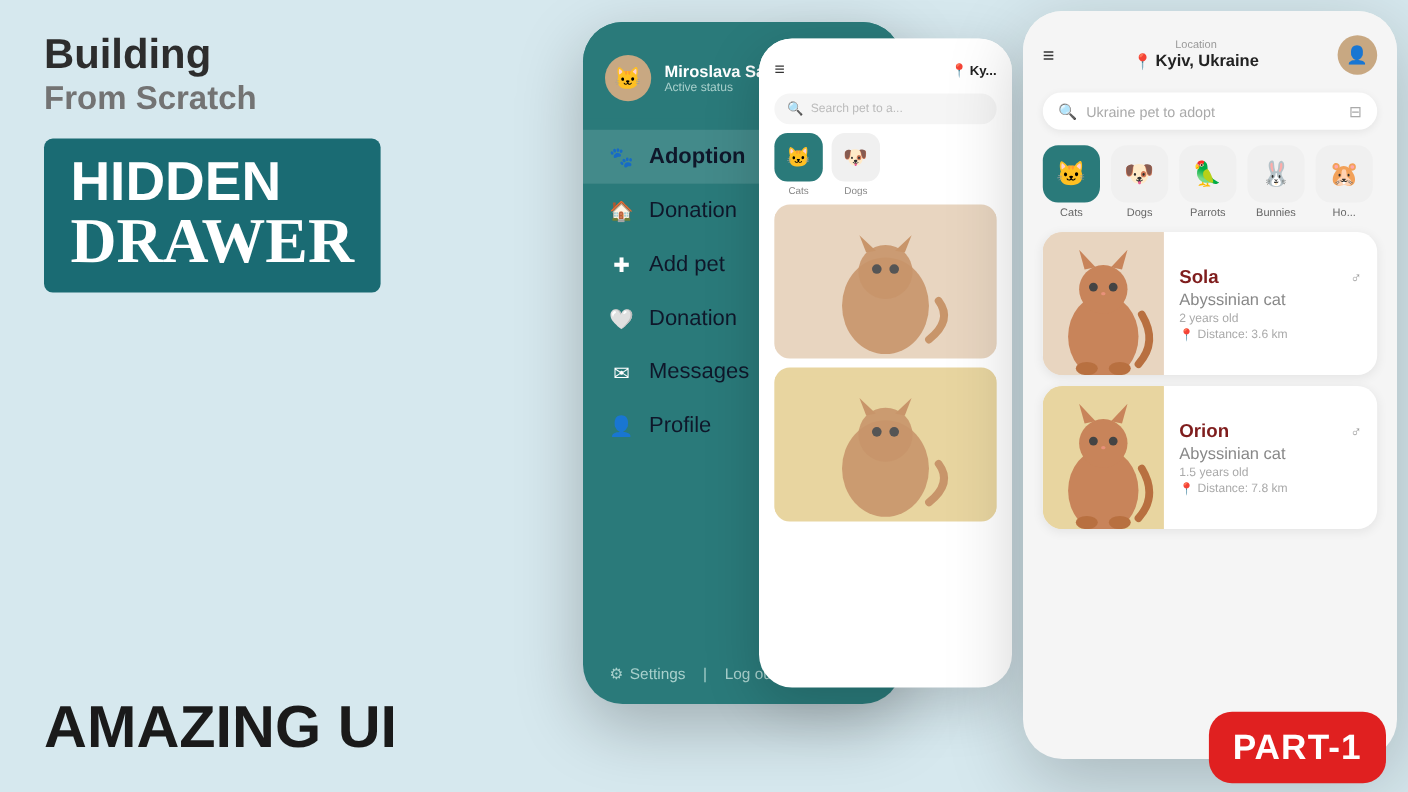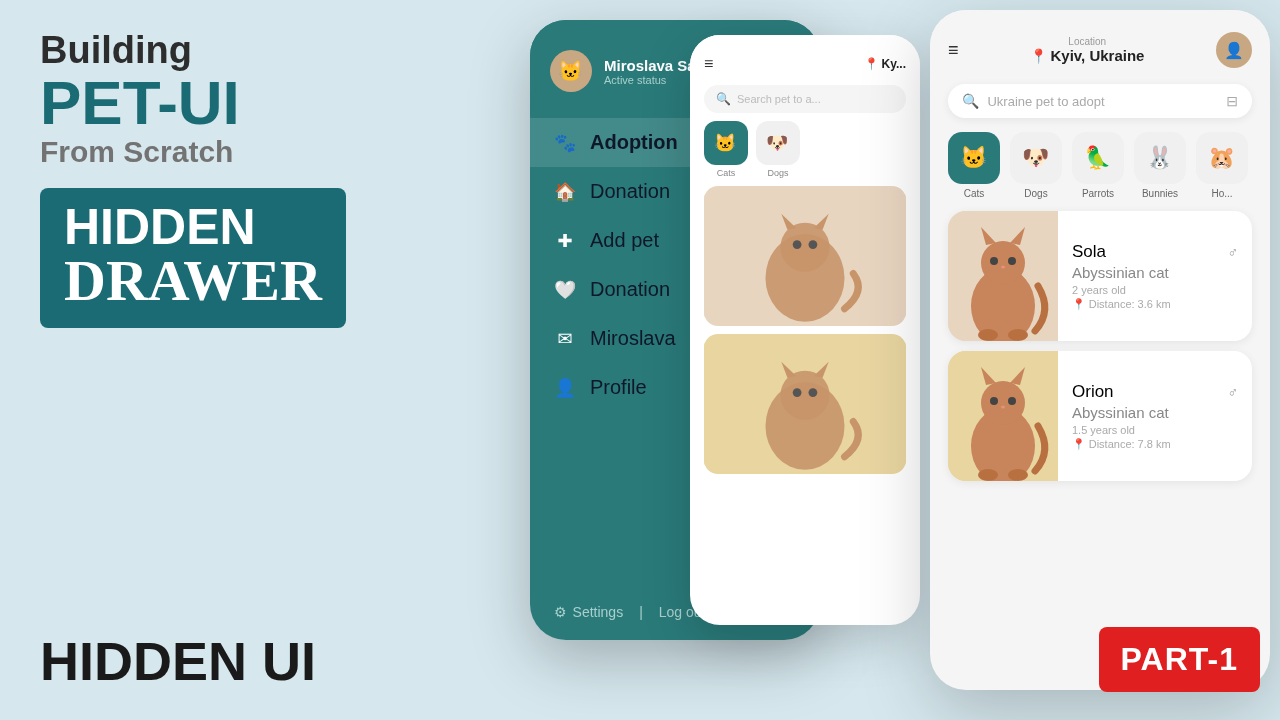--- a/index.html
+++ b/index.html
@@ -322,22 +322,22 @@
       flex-direction: column;
       justify-content: center;
     }
     .pet-name-row {
       display: flex;
       align-items: center;
       justify-content: space-between;
     }
     .pet-name {
       font-size: 17px;
-      font-weight: 400;
-      color: #000000;
+      font-weight: 700;
+      color: #7f1d1d;
     }
     .gender-icon {
       font-size: 14px;
       color: #999;
     }
     .pet-breed {
       font-size: 15px;
       color: #888;
       margin-top: 2px;
     }
@@ -447,48 +447,47 @@
       background: #e8d5c0;
       position: relative;
     }
     .mid-pet-card.second {
       background: #e8d5a0;
     }
 
     
     .part-badge {
       position: absolute;
-      bottom: 28px;
+      bottom: 8px;
       right: 20px;
       background: #e02020;
-      border-radius: 8px;
+      border-radius: 21px;
       padding: 14px 22px;
       z-index: 10;
     }
     .part-badge-text {
       color: #fff;
       font-size: 32px;
       font-weight: 900;
       letter-spacing: 1px;
     }
   </style>
 </head>
 <body>
 
 <div class="left-section">
   <div class="building-text">Building</div>
-  <div class="pet-ui-text">PET-UI</div>
   <div class="from-scratch-text">From Scratch</div>
   <div class="hidden-drawer-box">
     <span class="hidden-text">HIDDEN</span>
     <span class="drawer-text">DRAWER</span>
   </div>
 </div>
 
-<div class="amazing-ui-text">HIDDEN UI</div>
+<div class="amazing-ui-text">AMAZING UI</div>
 
 <div class="phones-area">
 
   <div class="phone-drawer">
     <div class="drawer-header">
       <div class="avatar-circle">🐱</div>
       <div>
         <div class="drawer-user-name">Miroslava Savitskaya</div>
         <div class="drawer-user-status">Active status</div>
       </div>
@@ -505,21 +504,21 @@
       <div class="drawer-item">
         <span class="drawer-item-icon">✚</span>
         <span class="drawer-item-label">Add pet</span>
       </div>
       <div class="drawer-item">
         <span class="drawer-item-icon">🤍</span>
         <span class="drawer-item-label">Donation</span>
       </div>
       <div class="drawer-item">
         <span class="drawer-item-icon">✉</span>
-        <span class="drawer-item-label">Miroslava</span>
+        <span class="drawer-item-label">Messages</span>
       </div>
       <div class="drawer-item">
         <span class="drawer-item-icon">👤</span>
         <span class="drawer-item-label">Profile</span>
       </div>
     </div>
     <div class="drawer-footer">
       <div class="drawer-footer-item">
         <span>⚙</span>
         <span>Settings</span>

